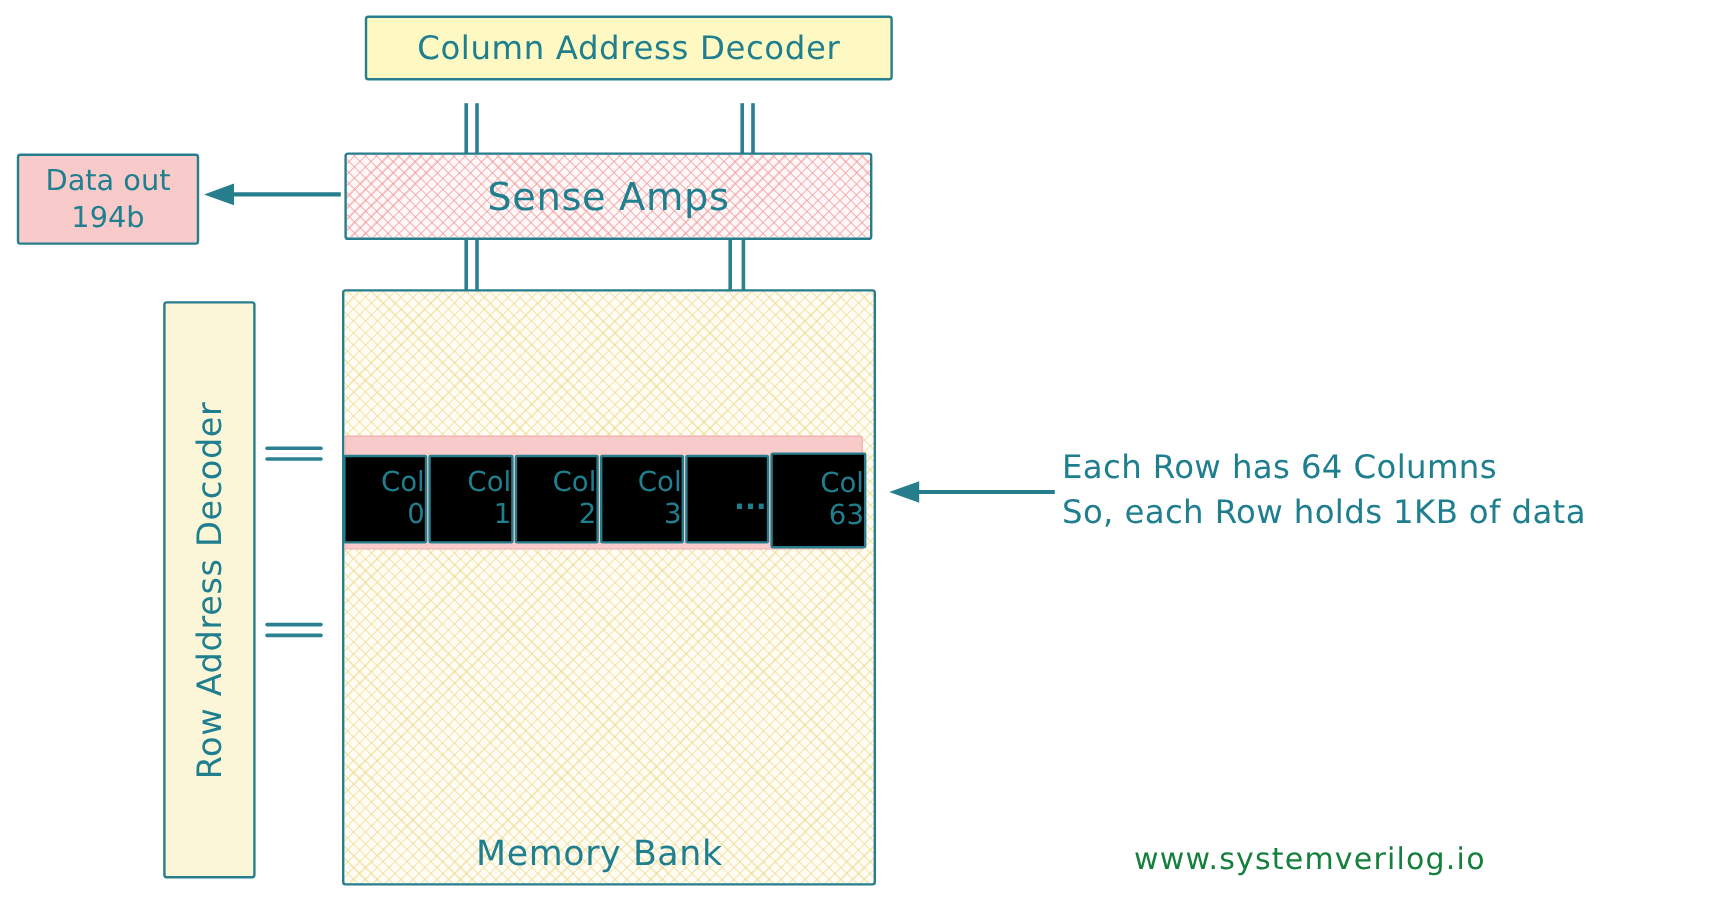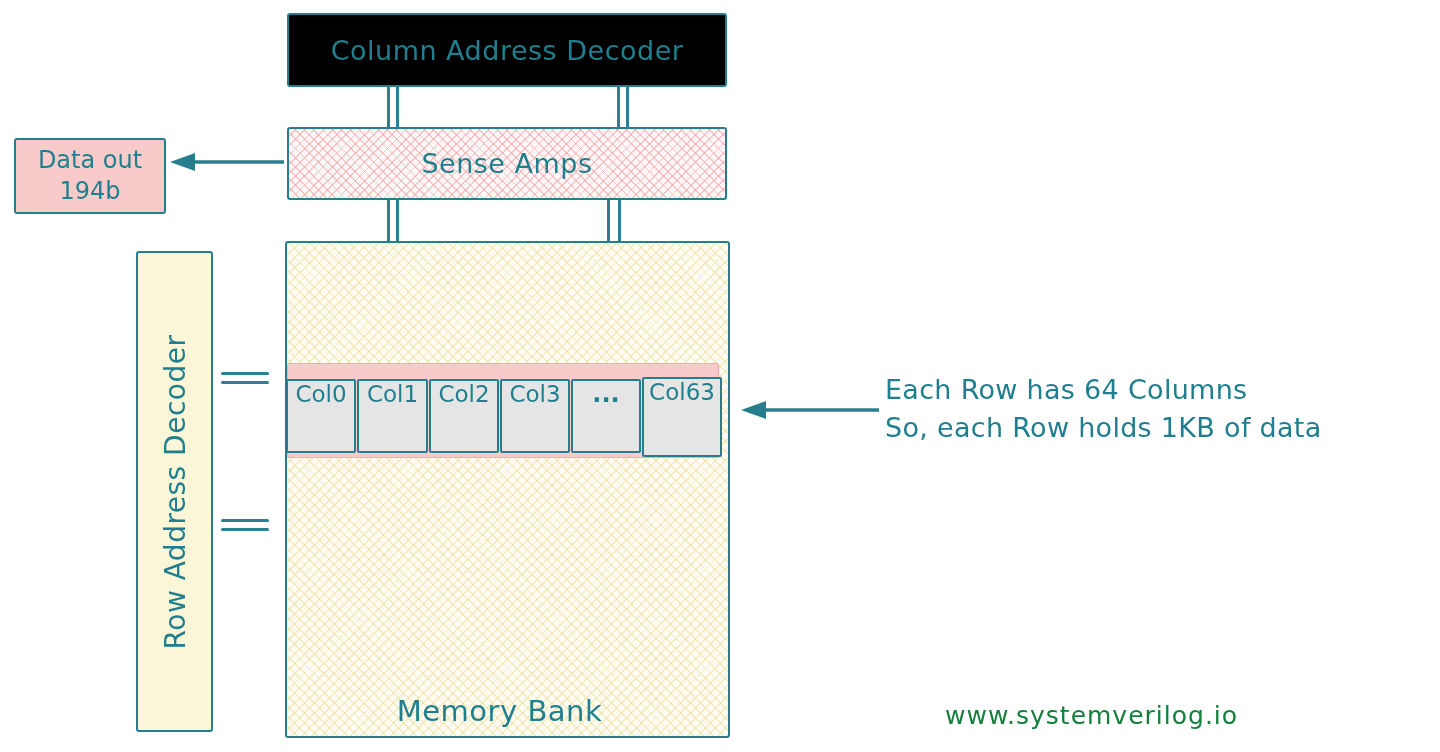--- a/index.html
+++ b/index.html
@@ -2,43 +2,43 @@
 <html><head>
 <meta charset="utf-8">
 <style>
   html,body{margin:0;padding:0;background:#ffffff;}
   .canvas{
     position:relative;width:1440px;height:752px;background:#ffffff;overflow:hidden;
     font-family:"DejaVu Sans",sans-serif;color:#1f7f8e;
   }
   .box{position:absolute;box-sizing:border-box;border:2.5px solid #267e8d;border-radius:3px;
        display:flex;align-items:center;justify-content:center;text-align:center;}
-  .cad{left:287px;top:13px;width:440px;height:74px;background:#000000;font-size:27px;letter-spacing:.5px;}
-  .sense{left:287px;top:127px;width:440px;height:73px;font-size:27px;letter-spacing:.5px;
+  .cad{left:304px;top:13px;width:440px;height:54px;background:#fef9c3;font-size:27px;letter-spacing:.5px;}
+  .sense{left:287px;top:127px;width:440px;height:73px;font-size:32px;letter-spacing:.5px;
     background-color:#fff7f7;
     background-image:
       repeating-linear-gradient(45deg,rgba(238,148,148,.50) 0 1.3px,transparent 1.3px 6.5px),
       repeating-linear-gradient(-45deg,rgba(238,148,148,.50) 0 1.3px,transparent 1.3px 6.5px);}
   .dataout{left:14px;top:128px;width:152px;height:76px;background:#f8caca;
-    font-size:24px;line-height:31px;flex-direction:column;margin-top:10px;}
+    font-size:24px;line-height:31px;flex-direction:column;}
   .bank{left:285px;top:241px;width:445px;height:497px;
     background-color:#fffdf3;
     background-image:
       repeating-linear-gradient(45deg,rgba(233,212,130,.45) 0 1.3px,transparent 1.3px 7px),
       repeating-linear-gradient(-45deg,rgba(233,212,130,.45) 0 1.3px,transparent 1.3px 7px);}
   .bank-label{position:absolute;left:0;right:16px;bottom:8px;text-align:center;font-size:29px;letter-spacing:.5px;}
   .rad{left:136px;top:251px;width:77px;height:481px;background:#fcf6d9;}
   .rad-label{position:absolute;top:50%;left:50%;transform:translate(-50%,-50%) rotate(-90deg);
     white-space:nowrap;font-size:28px;letter-spacing:.5px;}
   .vbus{position:absolute;width:2.5px;background:#2b8191;}
   .hbus{position:absolute;height:3px;width:48px;background:#2b8191;border-radius:2px;}
   .row-strip{position:absolute;left:287px;top:363px;width:432px;height:95px;
     background:#f8caca;border:1px solid #efadad;box-sizing:border-box;border-radius:2px;}
   .cell{position:absolute;box-sizing:border-box;border:2.5px solid #267e8d;border-radius:2px;
-    background:#e5e5e5;display:flex;align-items:flex-start;justify-content:center;
+    background:#000000;display:flex;flex-direction:column;align-items:flex-end;justify-content:center;
     top:379px;height:74px;font-size:23px;line-height:27px;}
   .cell.dots{font-weight:bold;font-size:24px;}
   .cell.c63{top:377px;height:80px;}
   .arrow-svg{position:absolute;}
   .annotation{position:absolute;left:885px;top:371px;font-size:27px;line-height:37.5px;
     letter-spacing:.3px;white-space:nowrap;}
   .watermark{position:absolute;left:945px;top:701px;font-size:25px;letter-spacing:1px;
     color:#15803d;white-space:nowrap;}
 </style>
 </head>

